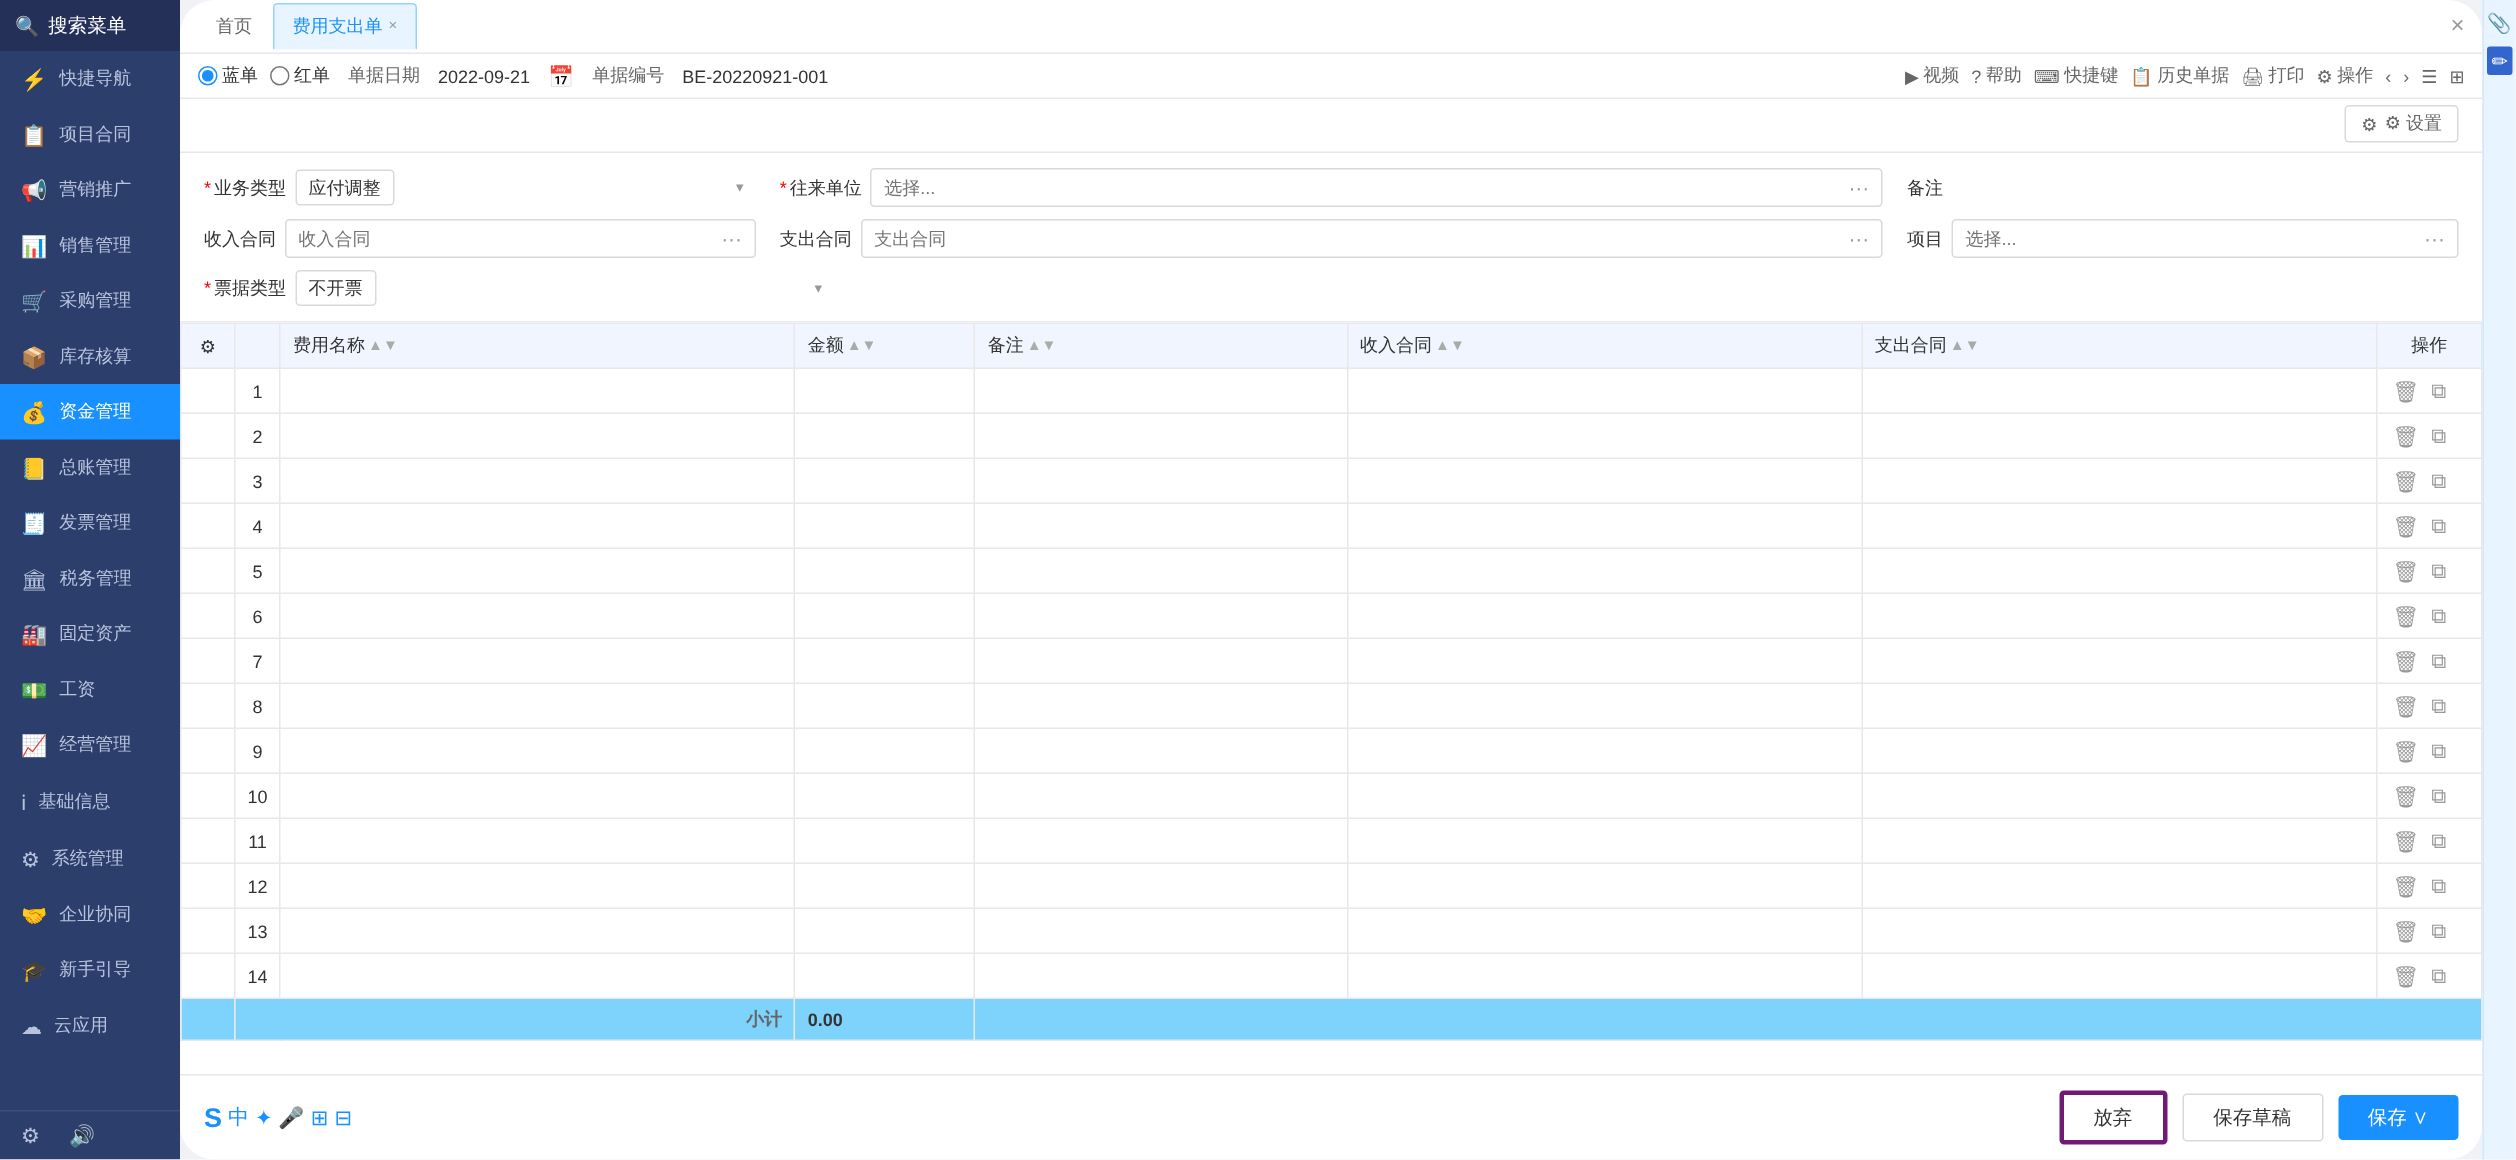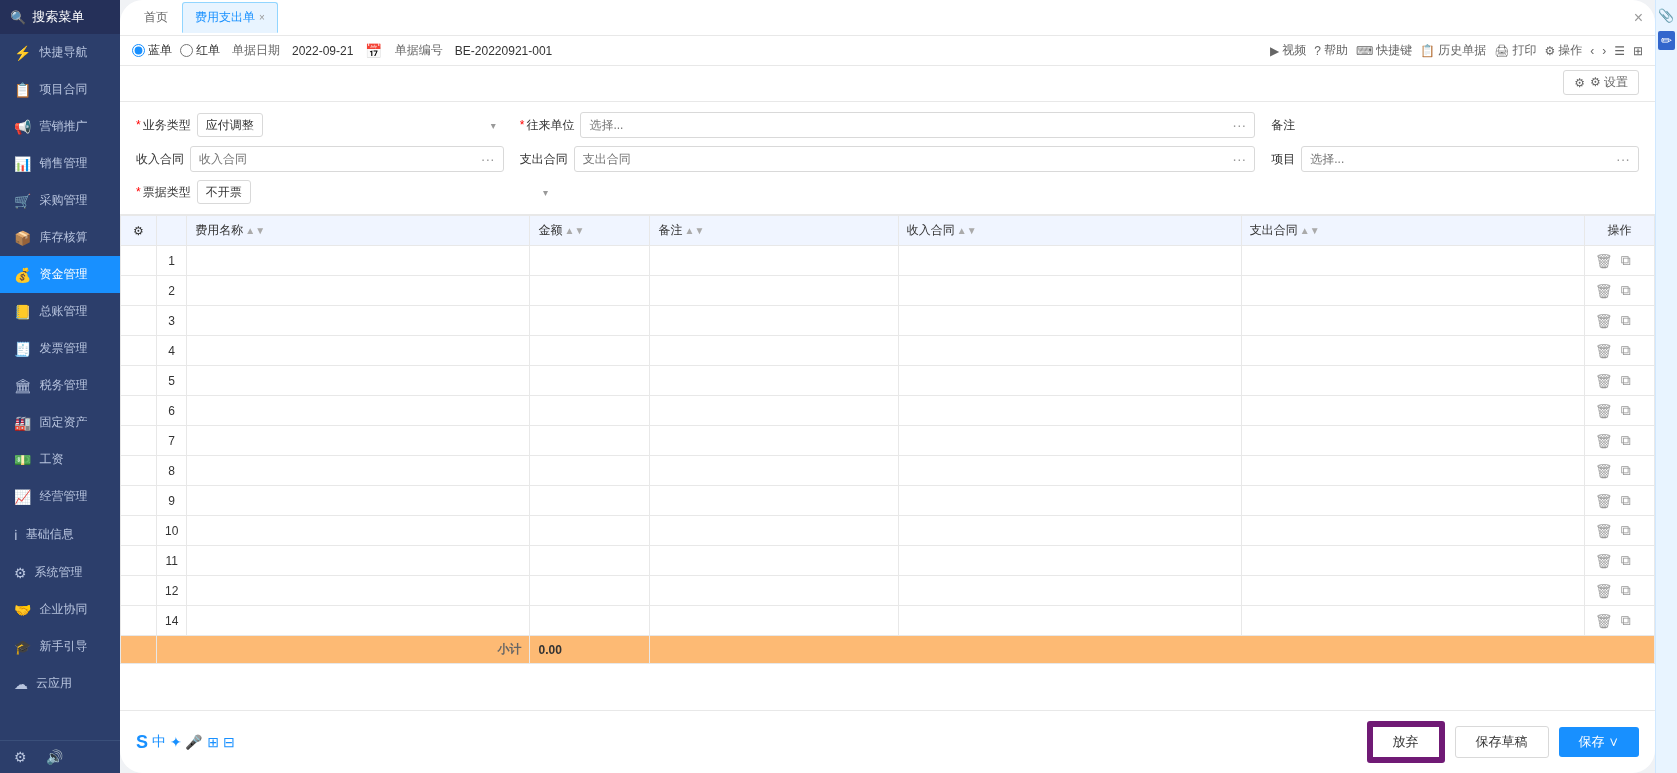--- a/index.html
+++ b/index.html
@@ -220,21 +220,21 @@
       white-space: nowrap;
     }
     .expense-table td {
       border: 1px solid #e8e8e8;
       padding: 4px 8px;
       height: 28px;
       color: #333;
     }
     .row-num { color: #999; text-align: center; width: 30px; }
     .subtotal-row td {
-      background: #fdba74;
+      background: #7dd3fc;
       font-weight: bold;
       margin-left: 28px;
     }
     .op-cell {
       display: flex;
       align-items: center;
       gap: 4px;
     }
     .icon-btn {
       background: none;
@@ -255,21 +255,21 @@
     .bottom-bar {
       background: #fff;
       border-top: 1px solid #e8e8e8;
       padding: 10px 16px;
       display: flex;
       align-items: center;
       justify-content: flex-end;
       gap: 10px;
     }
     .btn-discard {
-      border: 6px solid #701a75;
+      border: 3px solid #701a75;
       background: #fff;
       border-radius: 3px;
       padding: 6px 20px;
       font-size: 13px;
       cursor: pointer;
       color: #333;
     }
     .btn-draft {
       border: 1px solid #d9d9d9;
       background: #fff;
@@ -740,20 +740,35 @@
       <td></td>
       <td>
         <div class="op-cell">
           <button class="icon-btn">🗑</button>
           <button class="icon-btn">⧉</button>
         </div>
       </td>
     </tr>
           <tr>
       <td></td>
+      <td class="row-num">13</td>
+      <td></td>
+      <td></td>
+      <td></td>
+      <td></td>
+      <td></td>
+      <td>
+        <div class="op-cell">
+          <button class="icon-btn">🗑</button>
+          <button class="icon-btn">⧉</button>
+        </div>
+      </td>
+    </tr>
+          <tr>
+      <td></td>
       <td class="row-num">14</td>
       <td></td>
       <td></td>
       <td></td>
       <td></td>
       <td></td>
       <td>
         <div class="op-cell">
           <button class="icon-btn">🗑</button>
           <button class="icon-btn">⧉</button>

